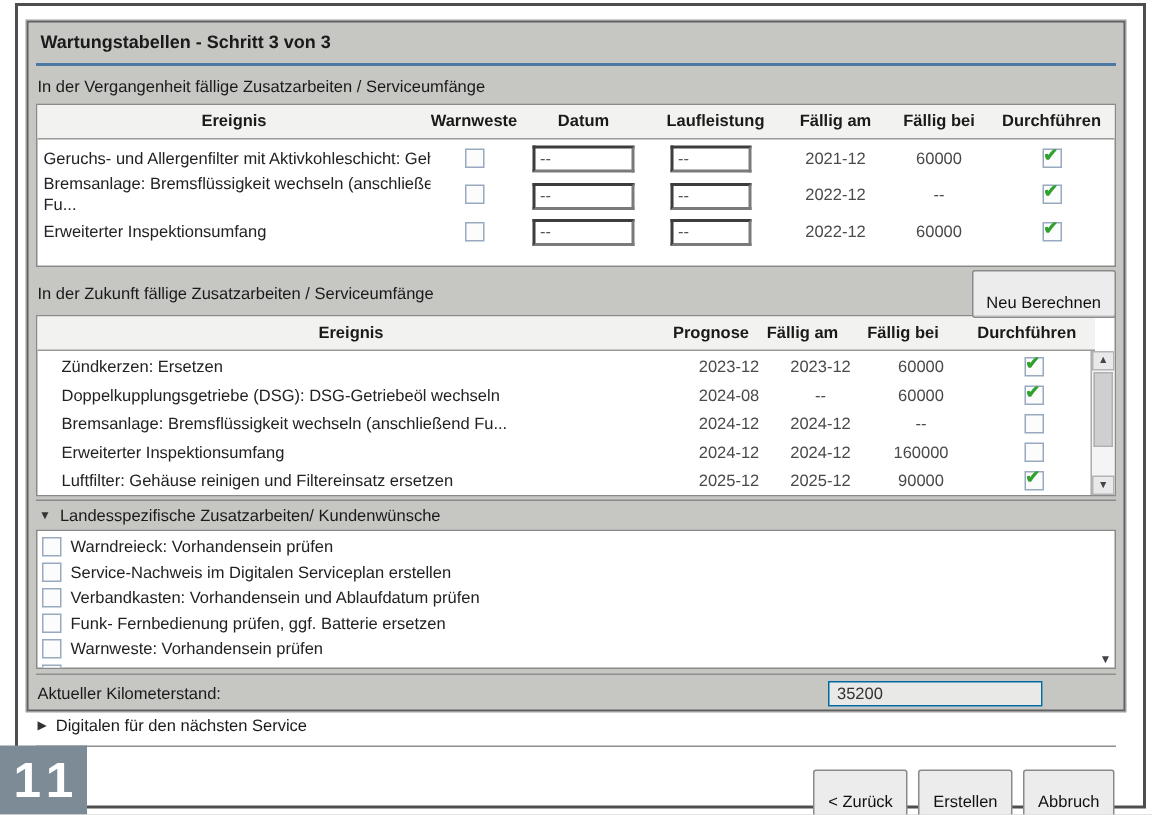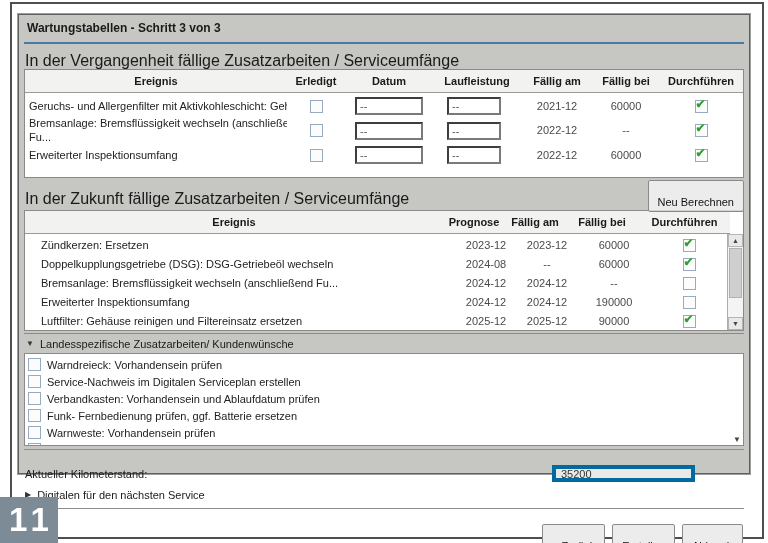--- a/index.html
+++ b/index.html
@@ -13,21 +13,21 @@
   }
   
   .window{
     position:absolute;left:18px;top:14px;width:732px;height:460px;
     background:#c6c7c3;border:1px solid #5f5f5f;
     box-shadow:0 0 0 1px #9d9d9d;
     padding:0 5px;box-sizing:border-box;
   }
   .title{font-size:12px;font-weight:bold;padding:6px 3px 0;height:17px;}
   .blueline{height:2px;background:#4c79a4;margin:4px 0 0;}
-  .seclabel{font-size:16px;margin:8px 0 4px;padding-left:1px;height:13px;}
+  .seclabel{font-size:11px;margin:8px 0 4px;padding-left:1px;height:13px;}
   
   .tablebox{border:1px solid #8a8a8a;background:#ffffff;}
   .thead{background:#f2f2f0;border-bottom:1px solid #9a9a9a;font-size:11px;font-weight:bold;}
   .grid1{display:grid;grid-template-columns:262px 58px 88px 88px 72px 66px 1fr;}
   .grid2{display:grid;grid-template-columns:418px 62px 60px 74px 1fr;}
   .hc{text-align:center;padding:5px 0;}
   .row{align-items:center;}
   .t1body{padding:2px 0 12px;}
   .t2body{padding:1px 0 0;}
   .ce{font-size:11px;line-height:14px;text-align:left;padding-left:4px;
@@ -66,23 +66,23 @@
   
   .sec3{margin-top:2px;border-top:1px solid #8a8a8a;padding:4px 2px 3px;
       font-size:11px;display:flex;align-items:center;gap:6px;height:12px;}
   .tri{font-size:8px;color:#333;line-height:10px;}
   .listbox{background:#fff;border:1px solid #8a8a8a;height:89px;overflow:hidden;
       position:relative;padding:2px 0 0 3px;box-sizing:content-box;}
   .litem{display:flex;align-items:center;gap:6px;height:17px;font-size:11px;color:#222;}
   .list-arrow{position:absolute;right:2px;bottom:1px;font-size:8px;color:#444;line-height:8px;}
   
   .divider{border-top:1px solid #8e8e8e;margin-top:3px;}
-  .kmrow{margin-top:15px;height:18px;position:relative;font-size:11px;line-height:18px;padding-left:1px;}
+  .kmrow{margin-top:4px;height:18px;position:relative;font-size:11px;line-height:18px;padding-left:1px;}
   .kminput{position:absolute;left:528px;top:0;width:143px;height:17px;box-sizing:border-box;
-      background:#e9e9e7;border:4px solid #0369a1;font-family:"Liberation Sans",sans-serif;
+      background:#e9e9e7;border:1px solid #0369a1;font-family:"Liberation Sans",sans-serif;
       font-size:11px;color:#333;padding-left:5px;}
   .progrow{margin-top:5px;height:14px;font-size:11px;display:flex;align-items:center;gap:6px;padding-left:1px;}
   .divider2{border-top:1px solid #8e8e8e;margin-top:6px;}
   .btnrow{margin-top:15px;display:flex;justify-content:flex-end;gap:7px;padding-right:1px;}
   
   .badge{position:absolute;left:0;top:497px;width:58px;height:46px;background:#7d8b96;
       color:#fff;font-size:33px;font-weight:bold;display:flex;align-items:center;
       justify-content:center;letter-spacing:5px;text-indent:5px;z-index:10;}
 </style>
 </head>
@@ -92,21 +92,21 @@
 
 <div class="window">
   <div class="title">Wartungstabellen - Schritt 3 von 3</div>
   <div class="blueline"></div>
 
   <div class="seclabel">In der Vergangenheit fällige Zusatzarbeiten / Serviceumfänge</div>
 
   <div class="tablebox">
     <div class="thead grid1" id="t1-header">
         <div class="hc">Ereignis</div>
-        <div class="hc">Erledigt</div>
+        <div class="hc">Warnweste</div>
         <div class="hc">Datum</div>
         <div class="hc">Laufleistung</div>
         <div class="hc">Fällig am</div>
         <div class="hc">Fällig bei</div>
         <div class="hc">Durchführen</div>
       </div>
     <div class="t1body" id="t1-body">
         <div class="grid1 row r21">
           <div class="ce">Geruchs- und Allergenfilter mit Aktivkohleschicht: Gehä...</div>
           <div class="cbc"><span class="cb"></span></div>
@@ -171,21 +171,21 @@
             <div class="ce">Bremsanlage: Bremsflüssigkeit wechseln (anschließend Fu...</div>
             <div class="cc">2024-12</div>
             <div class="cc">2024-12</div>
             <div class="cc">--</div>
             <div class="cbc"><span class="cb"></span></div>
           </div>
           <div class="grid2 row r19">
             <div class="ce">Erweiterter Inspektionsumfang</div>
             <div class="cc">2024-12</div>
             <div class="cc">2024-12</div>
-            <div class="cc">190000</div>
+            <div class="cc">160000</div>
             <div class="cbc"><span class="cb"></span></div>
           </div>
           <div class="grid2 row r19">
             <div class="ce">Luftfilter: Gehäuse reinigen und Filtereinsatz ersetzen</div>
             <div class="cc">2025-12</div>
             <div class="cc">2025-12</div>
             <div class="cc">90000</div>
             <div class="cbc"><span class="cb on"><span class="ck">✔</span></span></div>
           </div>
         </div>

